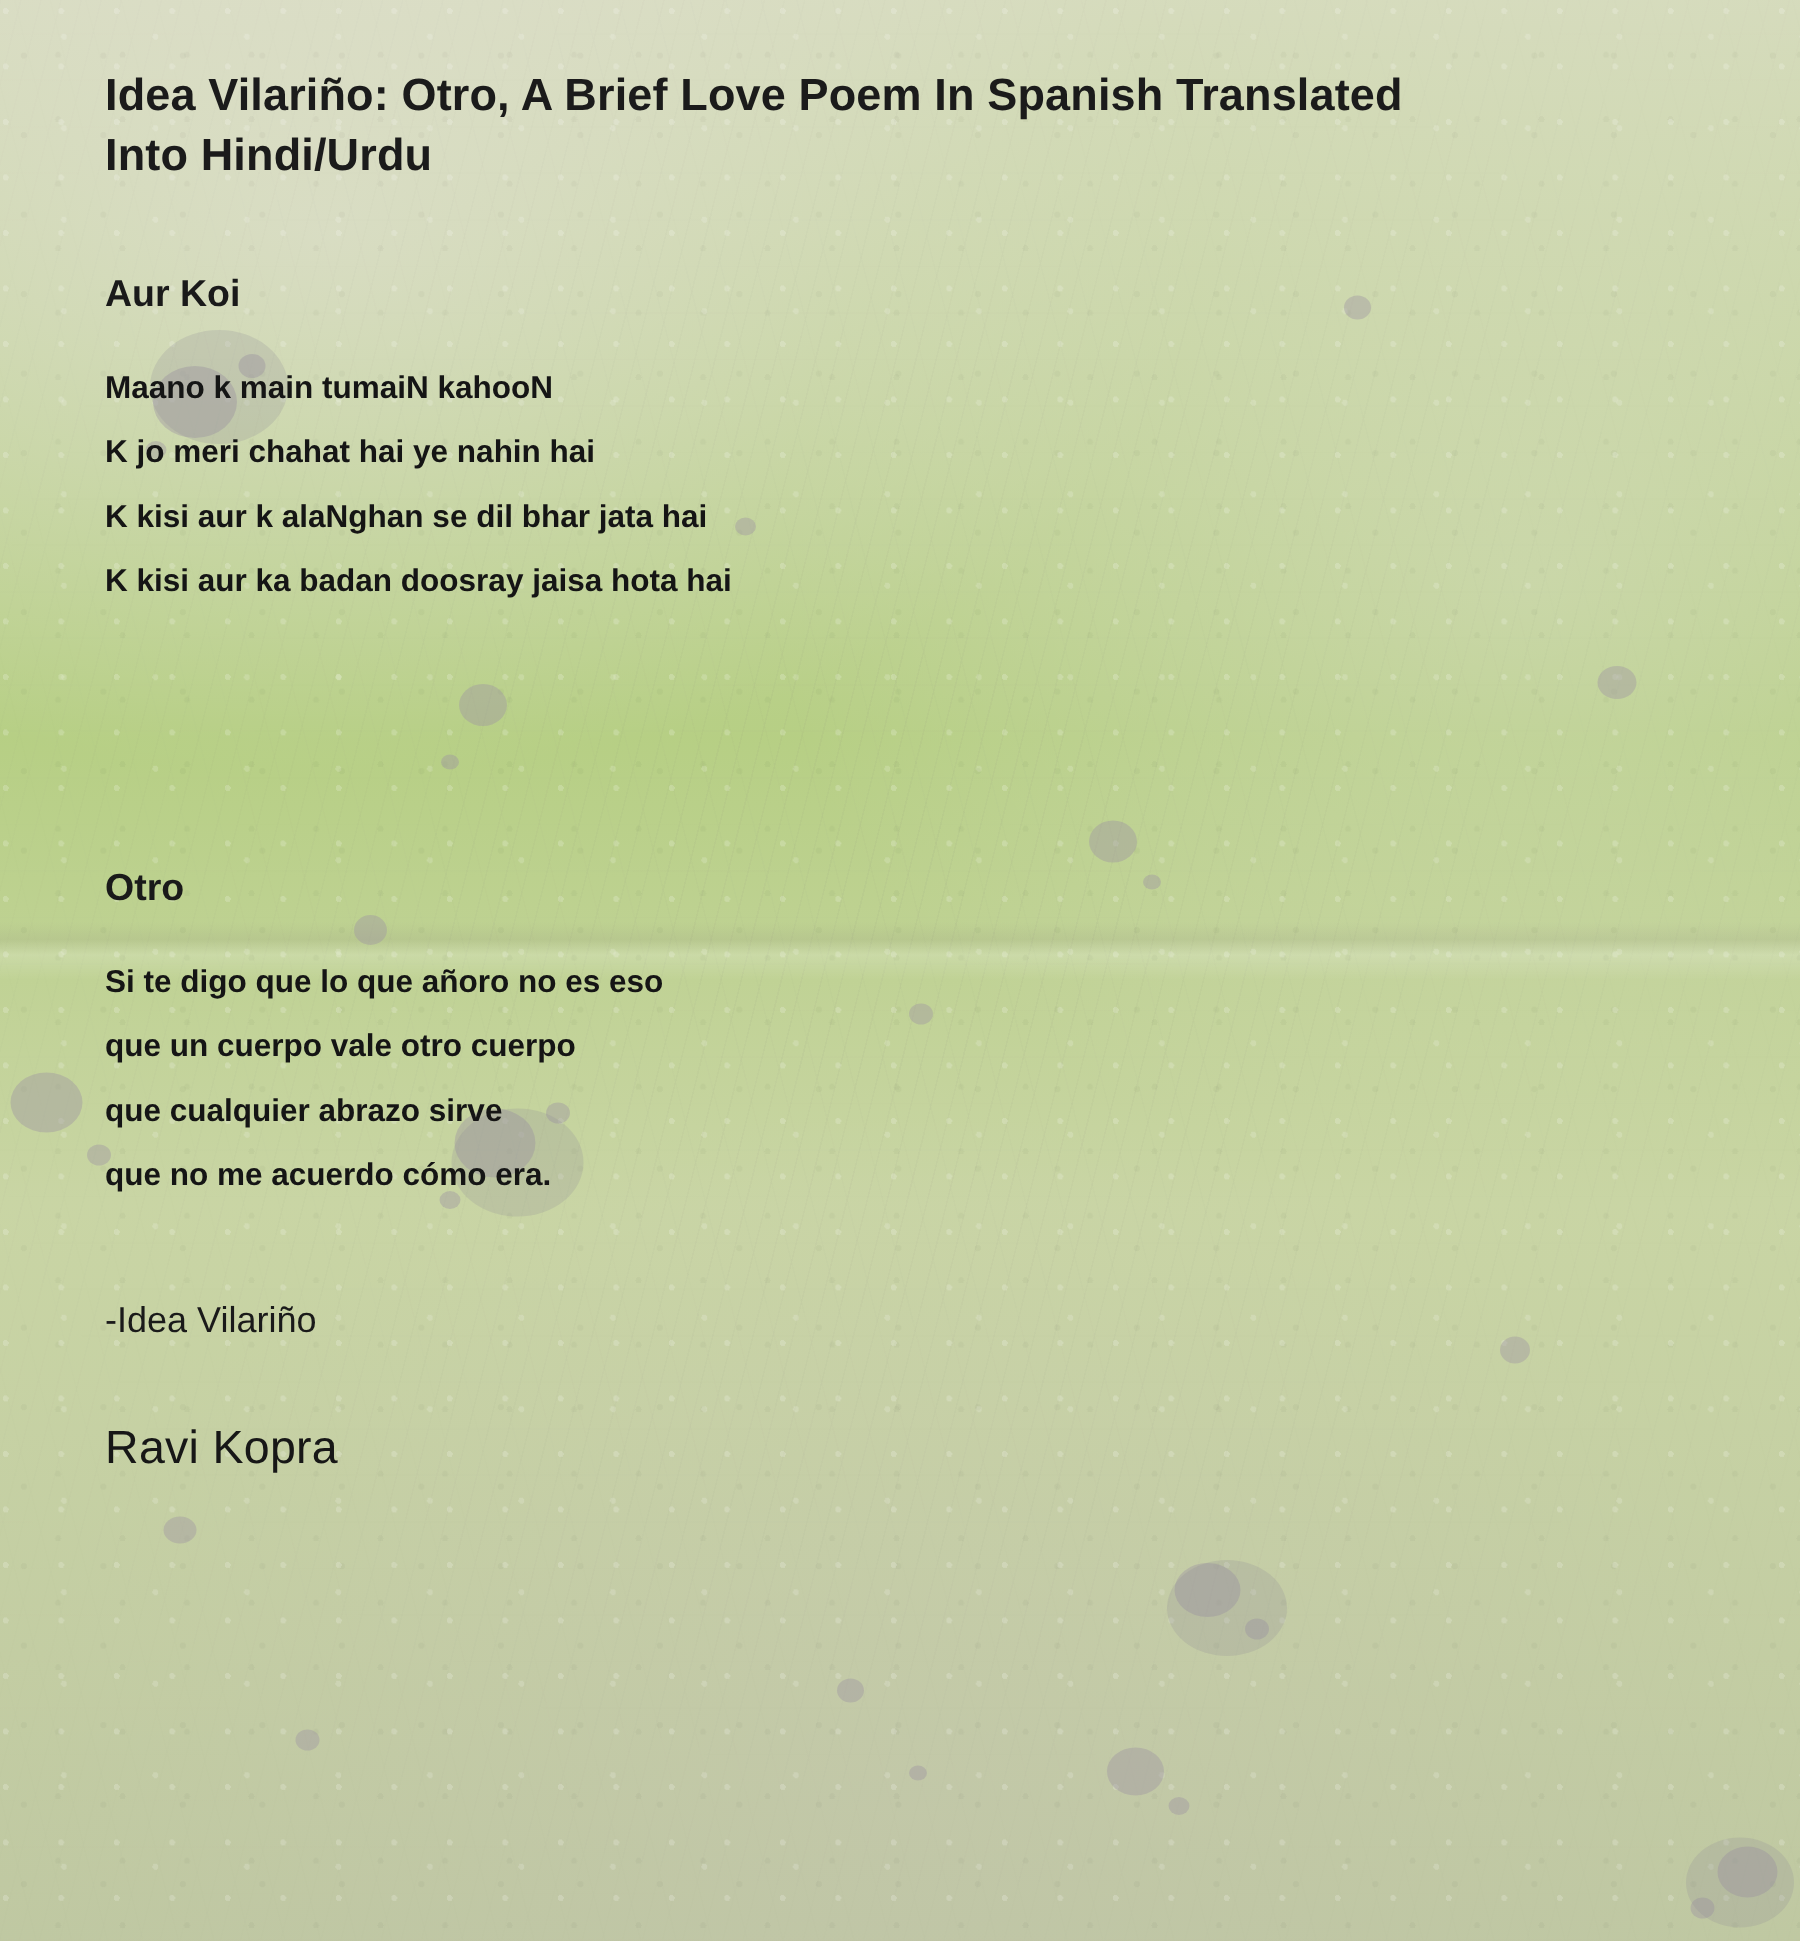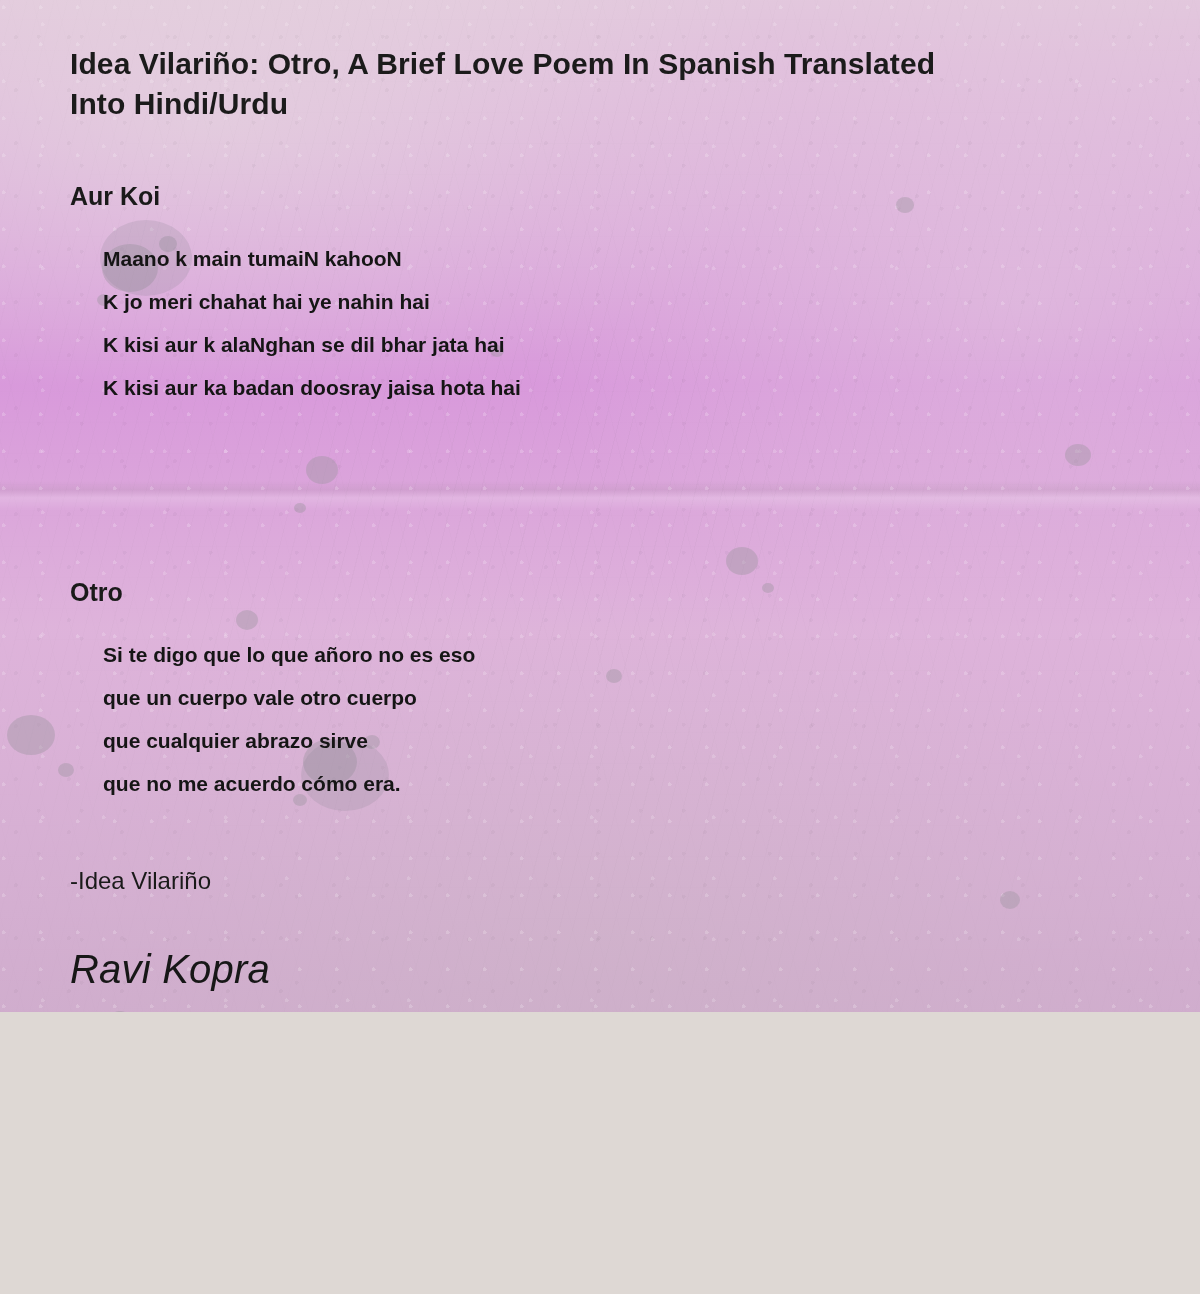--- a/index.html
+++ b/index.html
@@ -10,23 +10,23 @@
     width: 1200px;
     height: 1294px;
     overflow: hidden;
     font-family: "Liberation Sans", sans-serif;
     background-color: #ded8d4;
   }
 
   #page {
     position: relative;
     width: 1200px;
-    height: 1012px;
+    height: 1294px;
     box-sizing: border-box;
-    background-color: #d946ef;
+    background-color: #84cc16;
     overflow: hidden;
   }
 
   
   .tex {
     position: absolute;
     inset: 0;
     pointer-events: none;
   }
   .tex-base {
@@ -92,38 +92,36 @@
 
   .stanza {
     font-size: 21px;
     font-weight: bold;
     color: #151515;
   }
   .stanza .line {
     line-height: 1.0;
     padding: 11px 0;
     white-space: pre-wrap;
-    margin-left: 33px;
   }
 
   .spacer-1 { height: 58px; }
   .spacer-2 { height: 26px; }
   .gap-big  { height: 168px; }
   .gap-mid  { height: 62px; }
   .gap-small{ height: 52px; }
 
   .byline {
     font-size: 24px;
     font-weight: normal;
     color: #1a1a1a;
   }
 
   .signature {
-    font-size: 40px;
-    font-style: italic;
+    font-size: 31px;
     color: #171717;
     letter-spacing: 0.2px;
   }
 </style>
 </head>
 <body>
 
 <div id="page">
 
   <div class="tex tex-base"></div>

